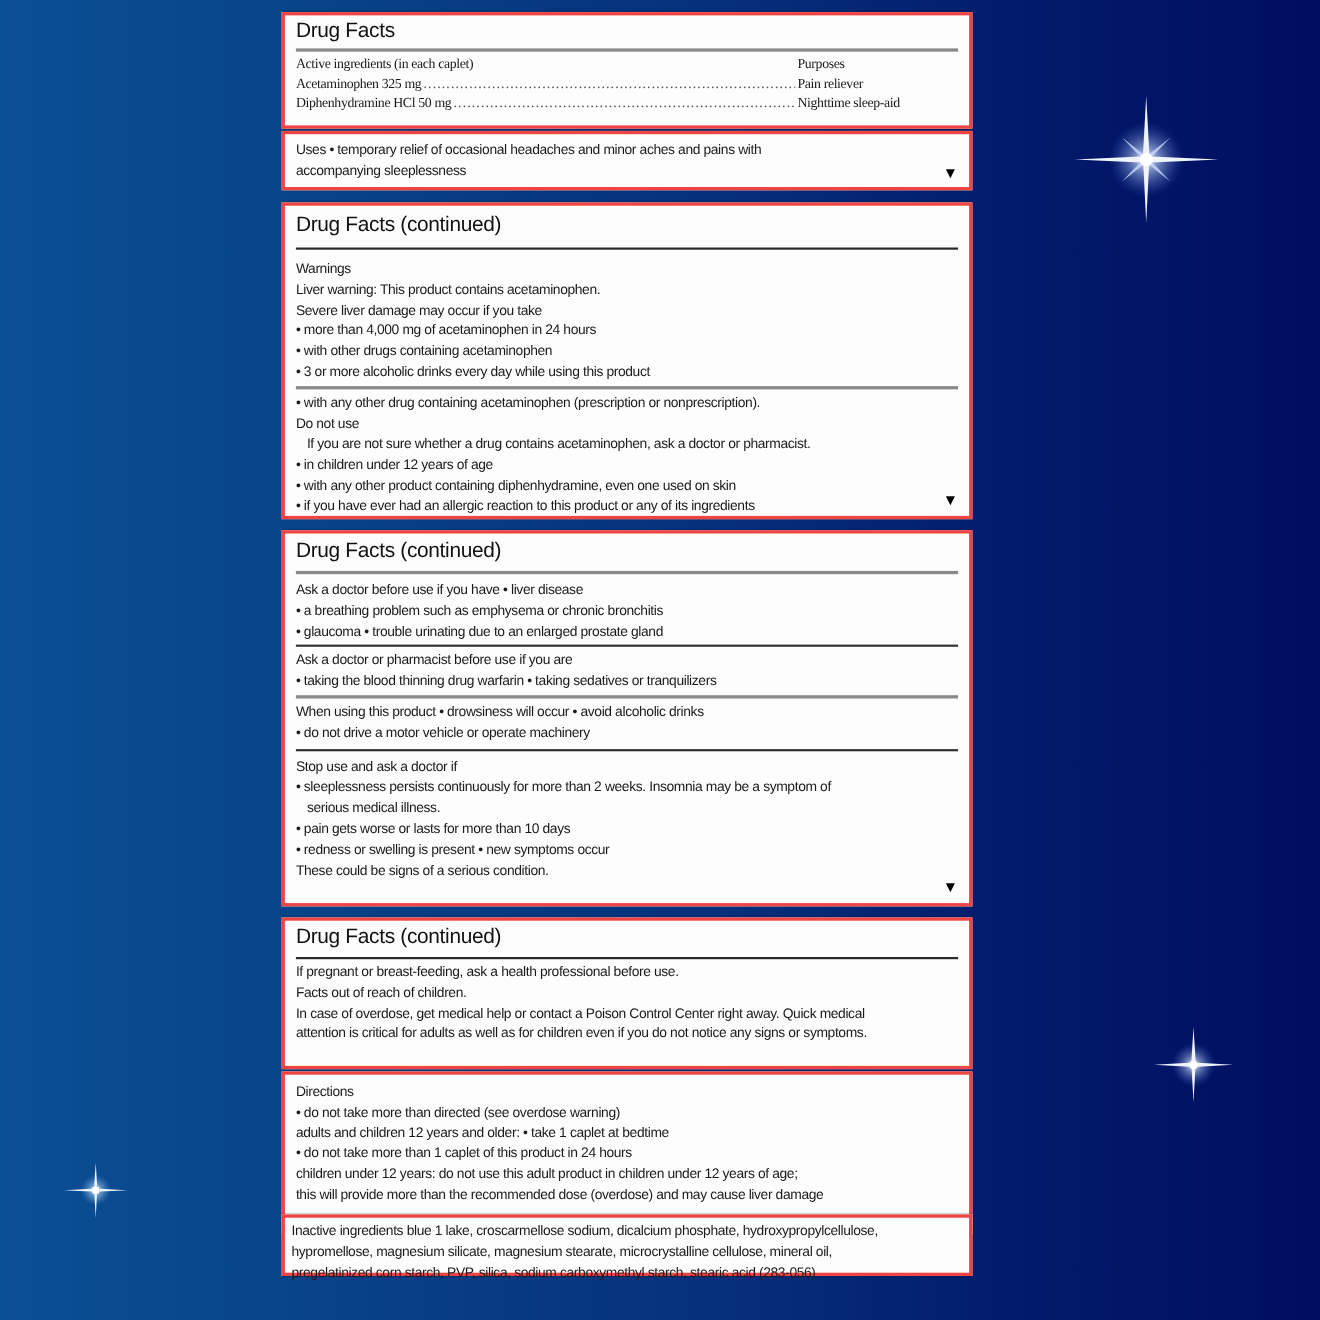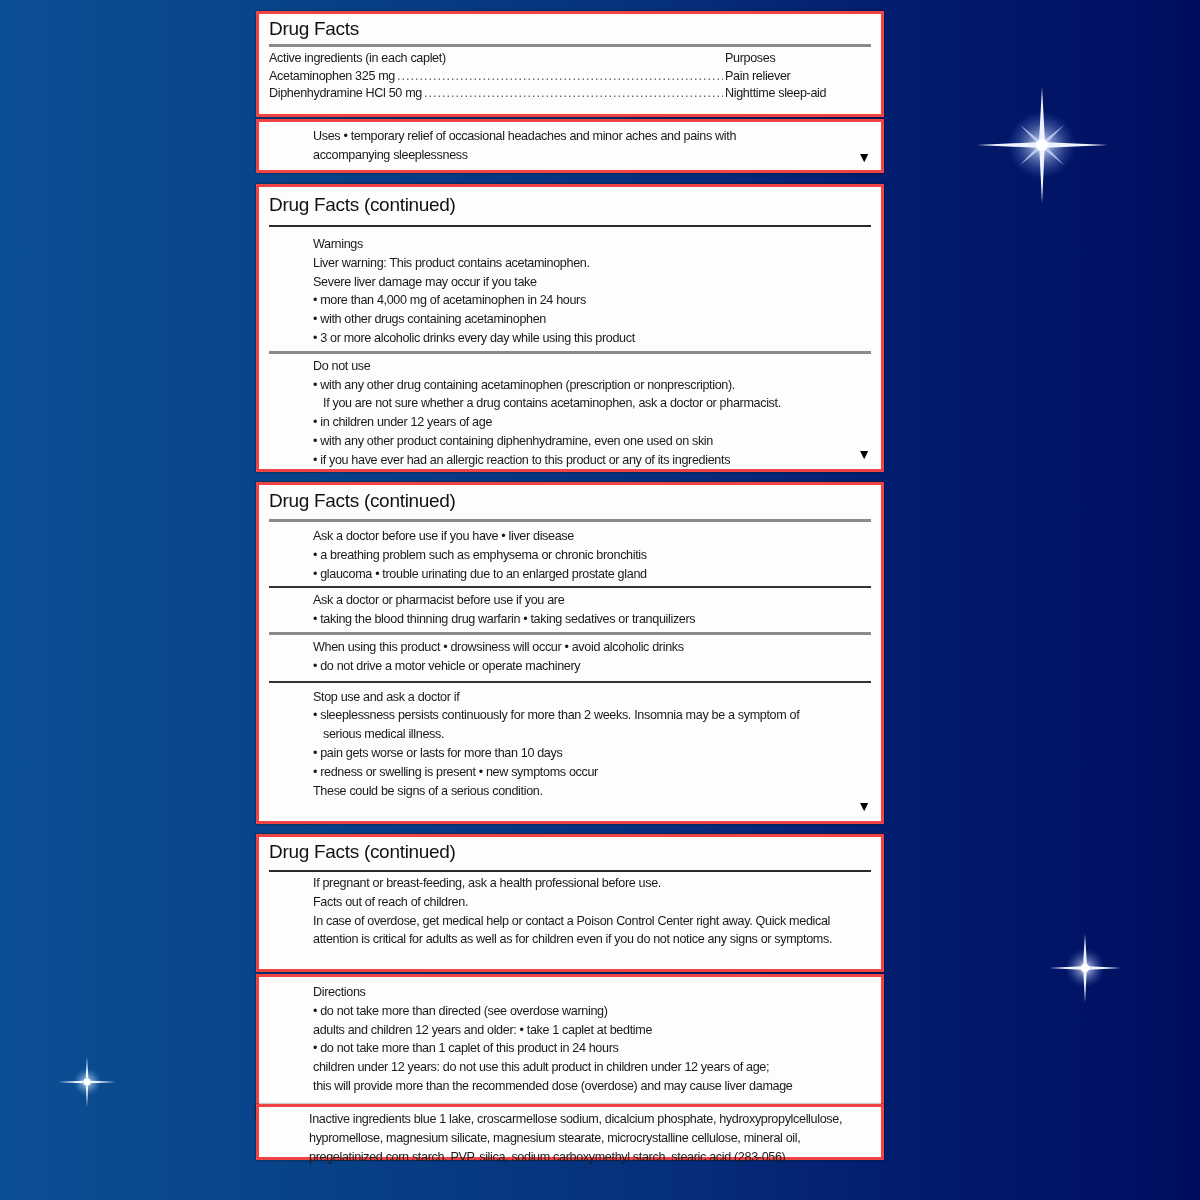--- a/index.html
+++ b/index.html
@@ -12,23 +12,23 @@
     .panel {
       position: absolute; left: 256px; width: 628px;
       background: #fdfdfd; border: 3px solid #ef4444; box-sizing: border-box;
       box-shadow: 0 0 2px rgba(0,0,0,0.6);
     }
     .inner { padding: 0 10px 0 10px; font-size: 12.6px; line-height: 18.8px; letter-spacing: -0.35px; }
     .title { font-size: 19px; line-height: 24px; padding-top: 3px; letter-spacing: -0.3px; color: #111; }
     .rule-thick { border-top: 2px solid #2a2a2a; margin: 4px 0 4px 0; }
     .rule-grey { border-top: 3px solid #8a8a8a; margin: 3px 0 3px 0; }
     .rule { border-top: 2px solid #333; margin: 3px 0 3px 0; }
-    .line { white-space: nowrap; margin-left: 44px; }
+    .line { white-space: nowrap; }
     .ind { padding-left: 10px; }
-    .row { display: flex; align-items: center; white-space: nowrap; }
+    .row { display: flex; align-items: center; white-space: nowrap; font-family: Liberation Serif, serif; }
     .row .name { flex: 0 0 auto; }
     .row .dots { flex: 1 1 auto; overflow: hidden; color: #555; letter-spacing: 1px; margin: 0 2px; }
     .row .dots::after { content: "................................................................................................................................................"; }
     .row .purpose { flex: 0 0 146px; }
     .arrow { position: absolute; right: 10px; font-size: 14px; line-height: 14px; color: #000; }
     .sparkle { position: absolute; }
   </style>
 </head>
 <body>
 
@@ -110,22 +110,22 @@
   <div class="inner">
     <div class="title" style="padding-top:6px">Drug Facts (continued)</div>
     <div class="rule-thick" style="margin-top:8px;margin-bottom:8px"></div>
     <div class="line">Warnings</div>
     <div class="line">Liver warning: This product contains acetaminophen.</div>
     <div class="line">Severe liver damage may occur if you take</div>
     <div class="line">• more than 4,000 mg of acetaminophen in 24 hours</div>
     <div class="line">• with other drugs containing acetaminophen</div>
     <div class="line">• 3 or more alcoholic drinks every day while using this product</div>
     <div class="rule-grey"></div>
+    <div class="line">• with any other drug containing acetaminophen (prescription or nonprescription).</div>
     <div class="line">Do not use</div>
-    <div class="line">• with any other drug containing acetaminophen (prescription or nonprescription).</div>
     <div class="line ind">If you are not sure whether a drug contains acetaminophen, ask a doctor or pharmacist.</div>
     <div class="line">• in children under 12 years of age</div>
     <div class="line">• with any other product containing diphenhydramine, even one used on skin</div>
     <div class="line">• if you have ever had an allergic reaction to this product or any of its ingredients</div>
   </div>
   <span class="arrow" style="bottom:8px">▼</span>
 </div>
 
 <div class="panel" style="top:482px;height:342px;">
   <div class="inner">

